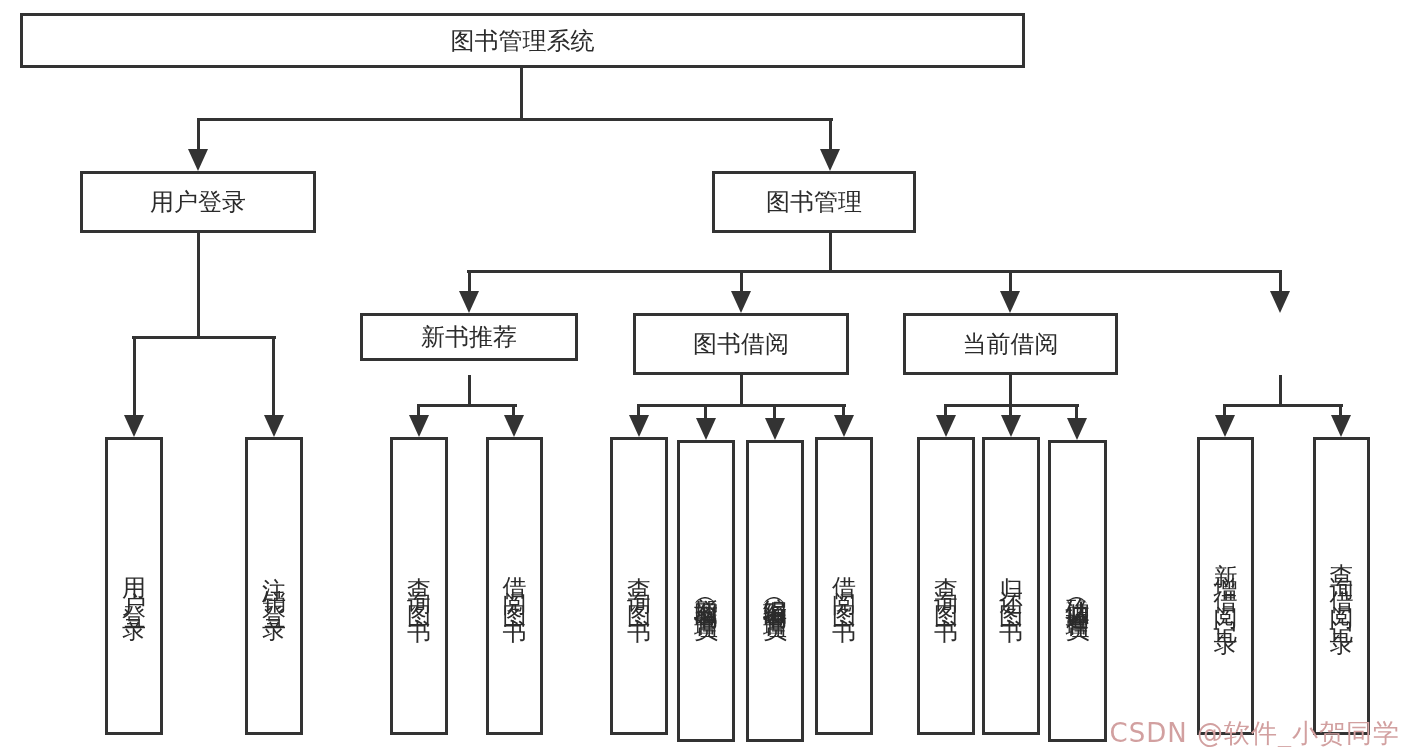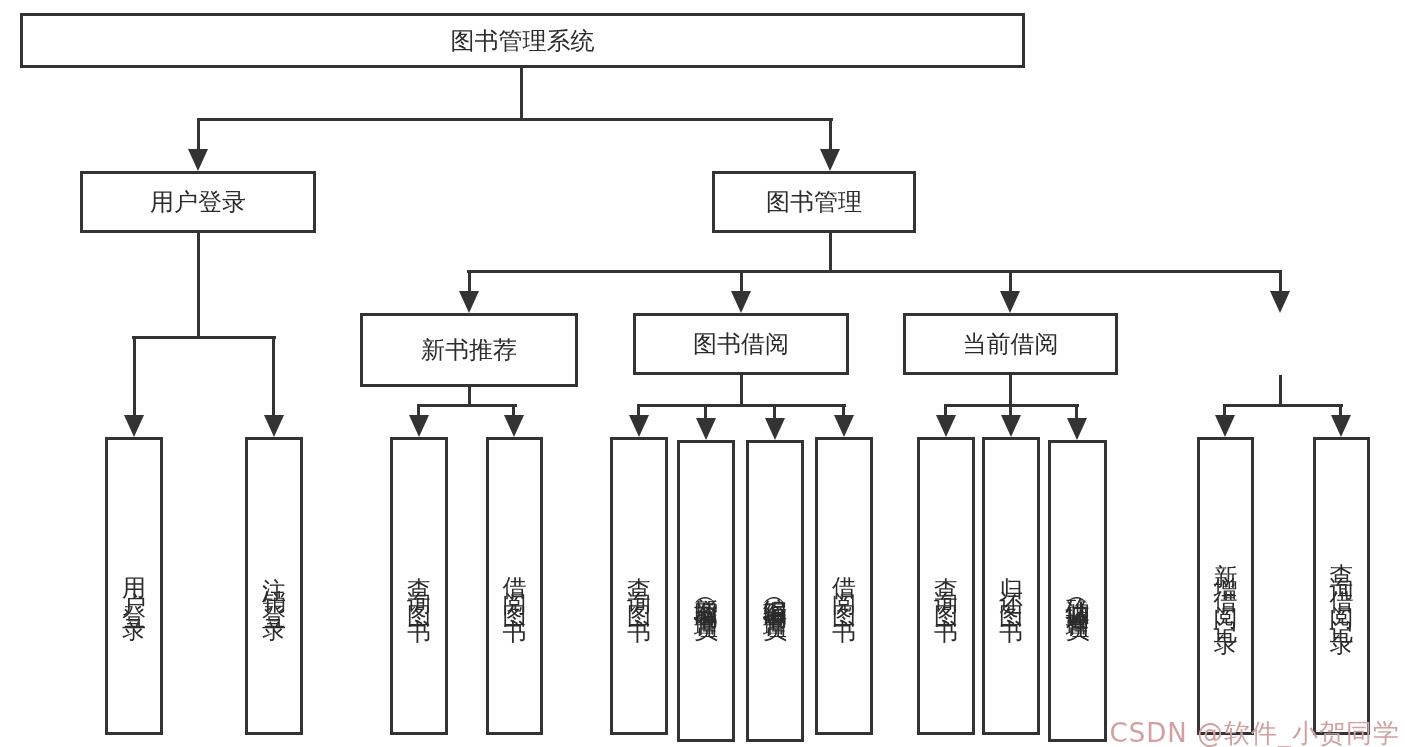--- a/index.html
+++ b/index.html
@@ -106,21 +106,21 @@
       <div class="arrow" style="left: 1067px; top: 418px; border-top-color: rgb(51, 51, 51);"></div>
       <div class="arrow" style="left: 1215px; top: 415px; border-top-color: rgb(51, 51, 51);"></div>
       <div class="arrow" style="left: 1331px; top: 415px; border-top-color: rgb(51, 51, 51);"></div>
     </div>
 
   <div class="node" style="left:20px;top:13px;width:1005px;height:55px">图书管理系统</div>
 
   <div class="node" style="left:80px;top:171px;width:236px;height:62px">用户登录</div>
   <div class="node" style="left:712px;top:171px;width:204px;height:62px">图书管理</div>
 
-  <div class="node" style="left:360px;top:313px;width:218px;height:74px">新书推荐</div>
+  <div class="node" style="left:360px;top:313px;width:218px;height:48px">新书推荐</div>
   <div class="node" style="left:903px;top:313px;width:215px;height:62px">当前借阅</div>
   <div class="node" style="left:633px;top:313px;width:216px;height:62px">图书借阅</div>
 
   <div class="node vnode" style="left:105px;top:437px;width:58px;height:298px">用户登录</div>
   <div class="node vnode" style="left:245px;top:437px;width:58px;height:298px">注销登录</div>
 
   <div class="node vnode" style="left:390px;top:437px;width:58px;height:298px">查询图书</div>
   <div class="node vnode" style="left:486px;top:437px;width:57px;height:298px">借阅图书</div>
 
   <div class="node vnode" style="left:610px;top:437px;width:58px;height:298px">查询图书</div>

